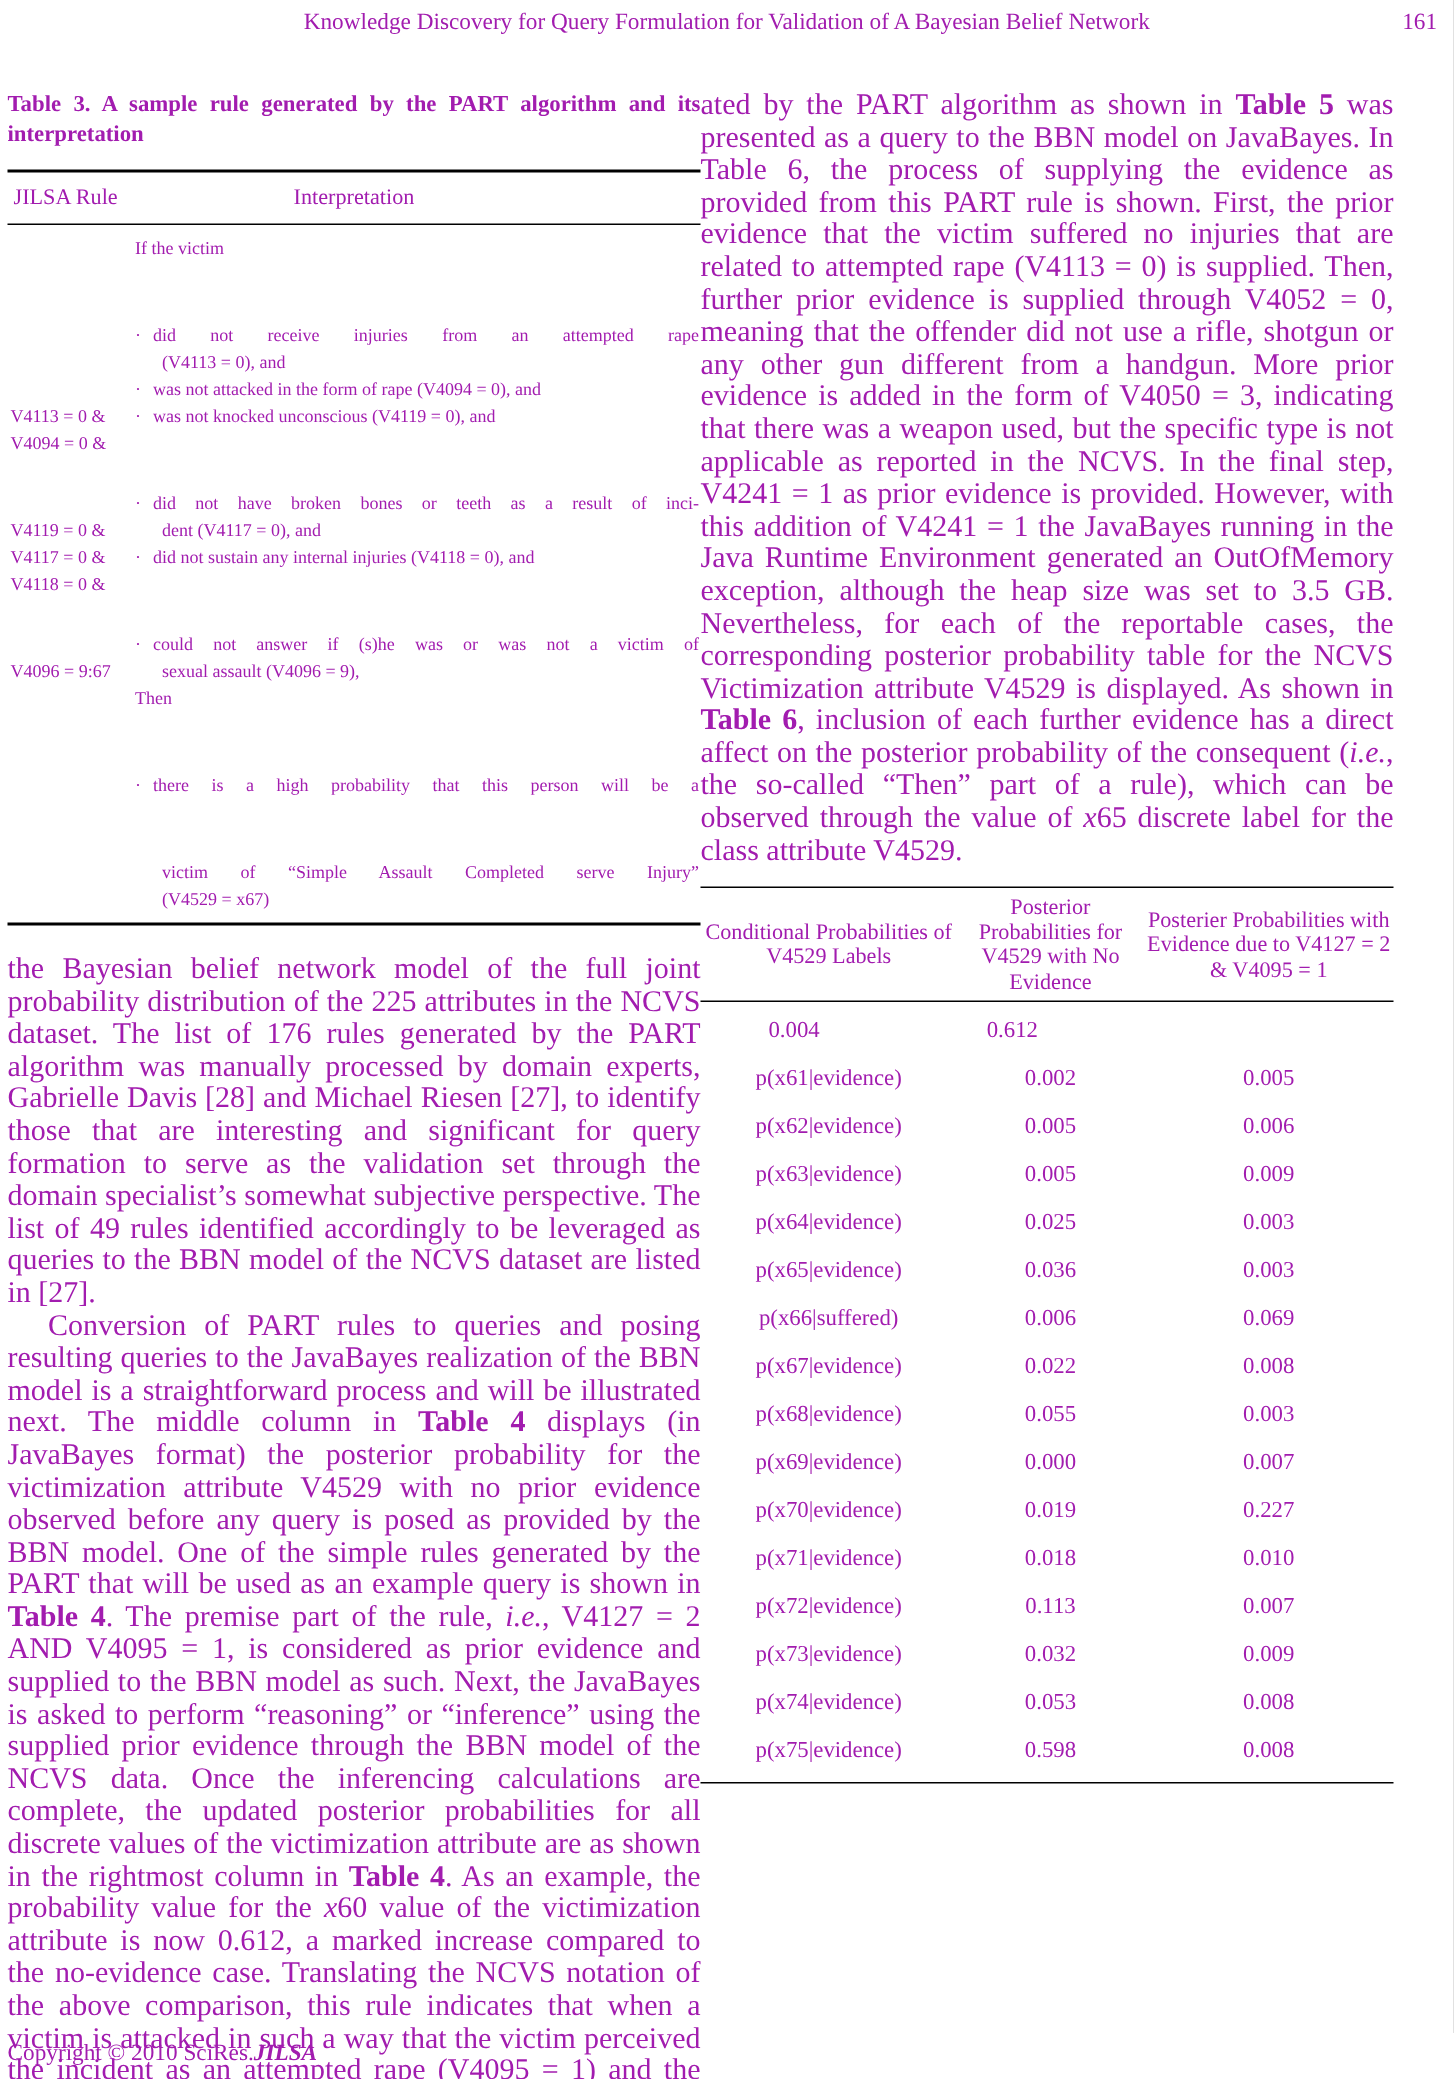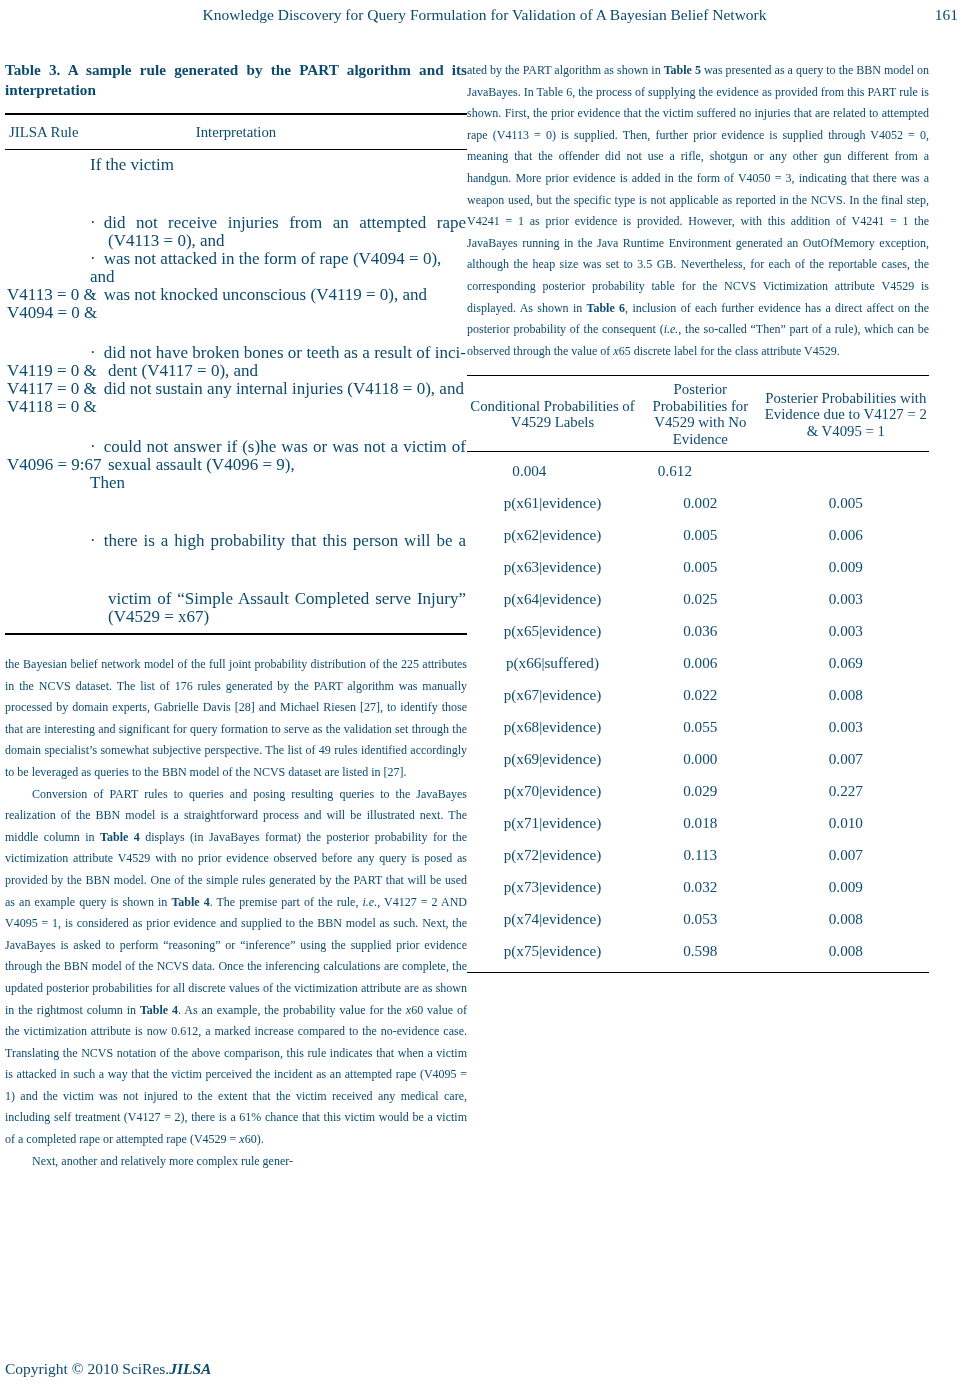--- a/index.html
+++ b/index.html
@@ -1,45 +1,45 @@
 <!DOCTYPE html>
 <html><head>
 <meta charset="utf-8">
 <style>
   * { margin:0; padding:0; box-sizing:border-box; }
   body { background:#888; }
   .page {
     position:relative; width:969px; height:1386px; margin:0 auto;
-    background:#ffffff; color:#0c4a6e;
+    background:#ffffff; color:#a21caf;
     font-family:"Liberation Serif", serif;
     overflow:hidden; padding:6px 5px 0 5px;
   }
   
   .page-header { position:relative; height:24px; font-size:15.5px; }
   .running-title { display:block; width:100%; text-align:center; }
   .page-number { position:absolute; right:6px; top:0; }
   
   .columns { display:flex; margin-top:30px; }
   .col { width:462px; }
   
   .tcaption { font-weight:bold; font-size:15.2px; line-height:20px; text-align:justify; }
   
   .t3 { margin-top:13px; border-top:2px solid #000; }
   .t3-header { position:relative; padding:9px 0 8px; border-bottom:1px solid #000; font-size:14.8px; }
   .t3-h1 { position:absolute; left:4px; top:9px; }
   .t3-h2 { display:block; text-align:center; }
-  .t3-body { padding:6px 0 7px; border-bottom:2px solid #000; font-size:17px; line-height:18px; }
+  .t3-body { padding:6px 0 7px; border-bottom:2px solid #000; font-size:12px; line-height:18px; }
   .t3-row { display:flex; }
   .t3-label { flex:none; width:85px; padding-left:2px; white-space:nowrap; }
   .t3-cell { flex:1; padding-right:1px; }
   .t3-cell .bullet { margin-right:8px; }
   .t3-cell.cont { padding-left:18px; }
   .t3-cell.just { text-align:justify; text-align-last:justify;margin-top:40px; }
   
-  .paras { margin-top:19px; font-size:12px; line-height:21.6px; text-align:justify; }
+  .paras { margin-top:19px; font-size:20px; line-height:21.6px; text-align:justify; }
   .para { margin:0; }
   .para.indent { text-indent:27px; }
   .para i { font-style:italic; }
   .para b { font-weight:bold; }
   
   .t4-caption { margin-top:17px; }
   .t4 { margin-top:13px; border-top:1.5px solid #000; }
   .t4-header-row { display:flex; align-items:center; padding:5px 0 4px; border-bottom:1.5px solid #000;
                    font-size:14.8px; line-height:16.5px; }
   .t4-h { text-align:center; }
@@ -192,21 +192,21 @@
               <div class="t4-cell t4-c1">0.055</div>
               <div class="t4-cell t4-c2">0.003</div>
             </div>
             <div class="t4-row">
               <div class="t4-cell t4-c0">p(x69|evidence)</div>
               <div class="t4-cell t4-c1">0.000</div>
               <div class="t4-cell t4-c2">0.007</div>
             </div>
             <div class="t4-row">
               <div class="t4-cell t4-c0">p(x70|evidence)</div>
-              <div class="t4-cell t4-c1">0.029</div>
+              <div class="t4-cell t4-c1">0.019</div>
               <div class="t4-cell t4-c2">0.227</div>
             </div>
             <div class="t4-row">
               <div class="t4-cell t4-c0">p(x71|evidence)</div>
               <div class="t4-cell t4-c1">0.018</div>
               <div class="t4-cell t4-c2">0.010</div>
             </div>
             <div class="t4-row">
               <div class="t4-cell t4-c0">p(x72|evidence)</div>
               <div class="t4-cell t4-c1">0.113</div>

